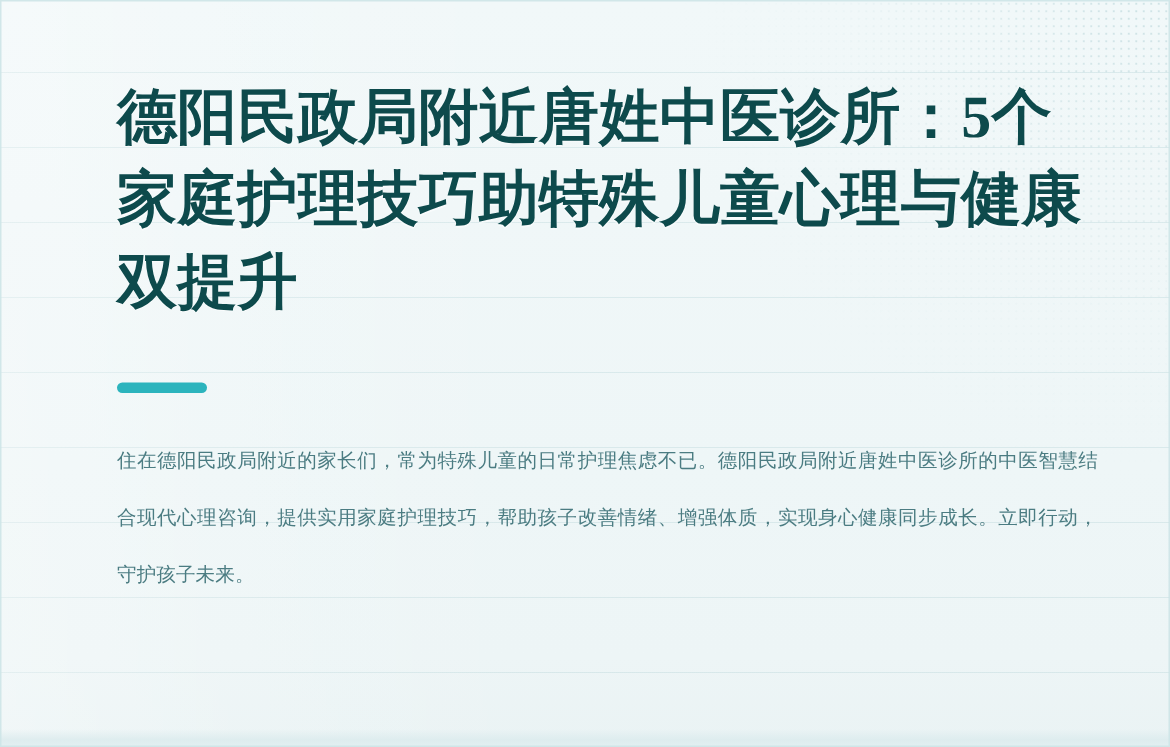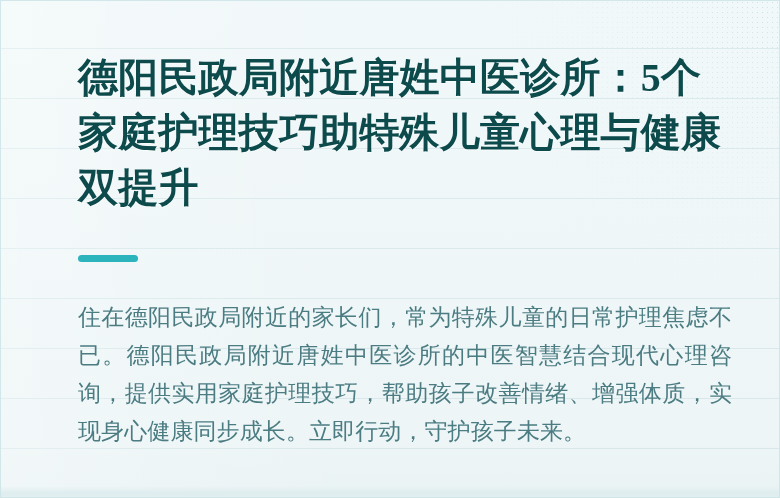--- a/index.html
+++ b/index.html
@@ -116,27 +116,27 @@
     top: 255px;
     left: 0;
     width: 60px;
     height: 7px;
     border-radius: 4px;
     background: #2cb4bd;
   }
 
   #body-copy {
     position: absolute;
-    top: 298px;
+    top: 288px;
     left: 0;
     width: 654px;
     margin: 0;
     font-family: "Liberation Sans", "DejaVu Sans", sans-serif;
     font-weight: 400;
-    font-size: 23px;
+    font-size: 13px;
     line-height: 38px;
     letter-spacing: 0.1px;
     color: #4b7c82;
     text-align: justify;
     text-justify: inter-ideograph;
   }
 </style>
 </head>
 <body>
 

